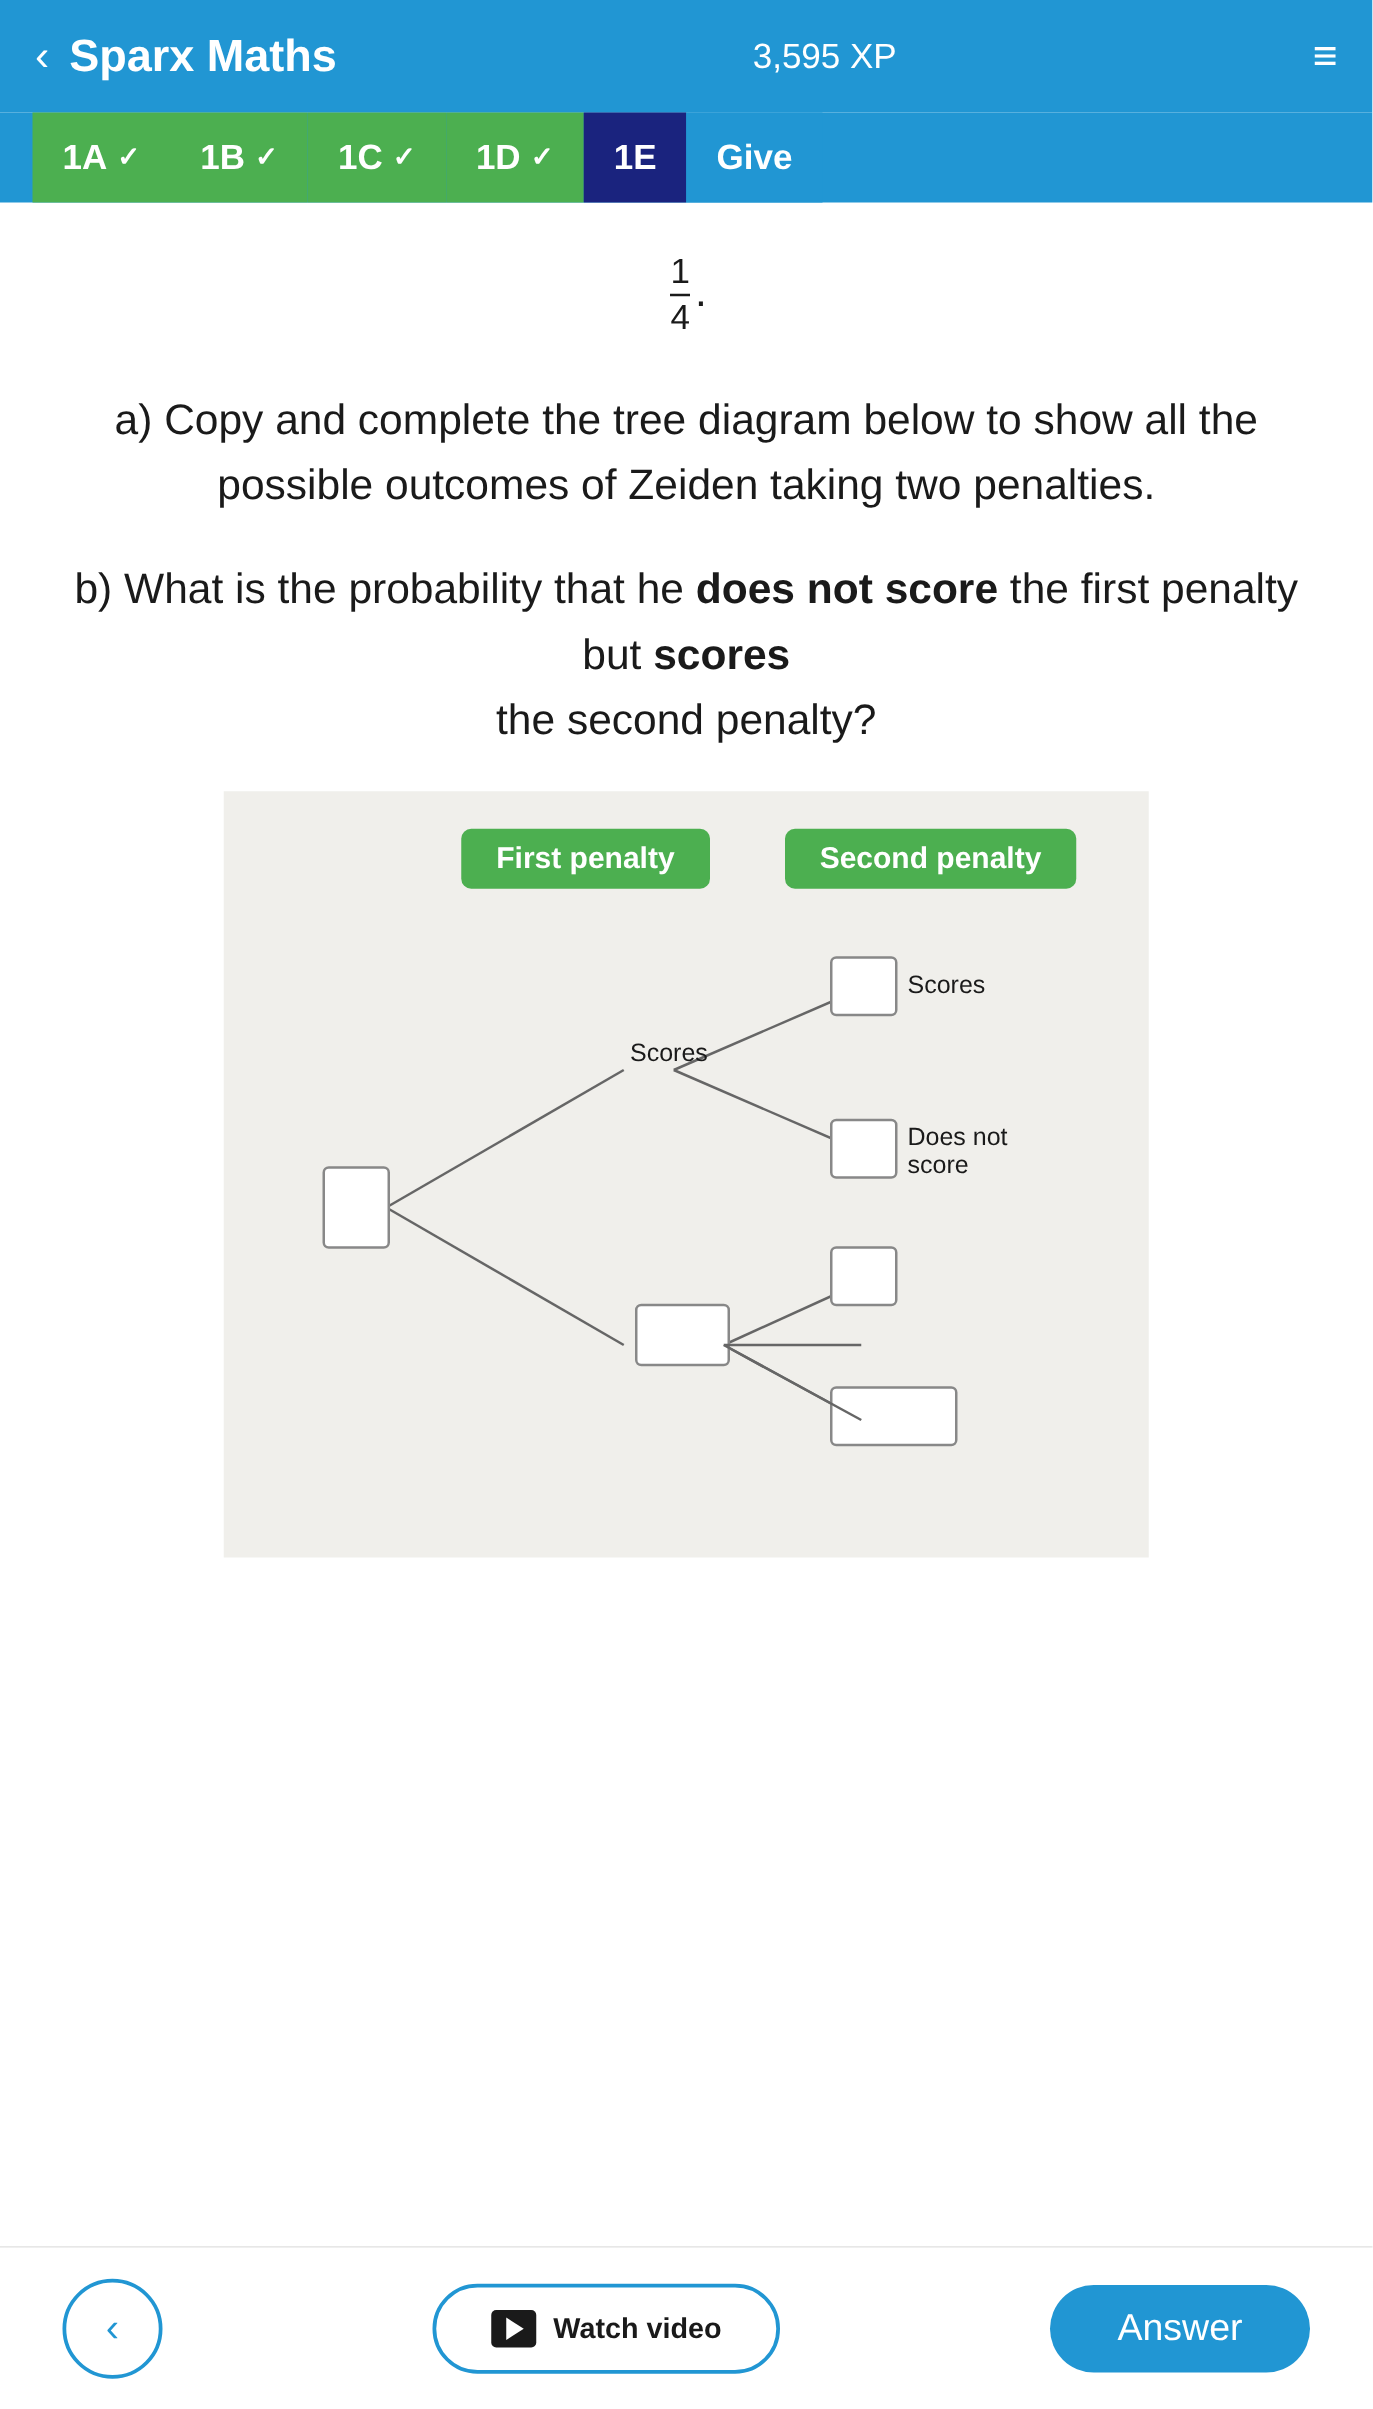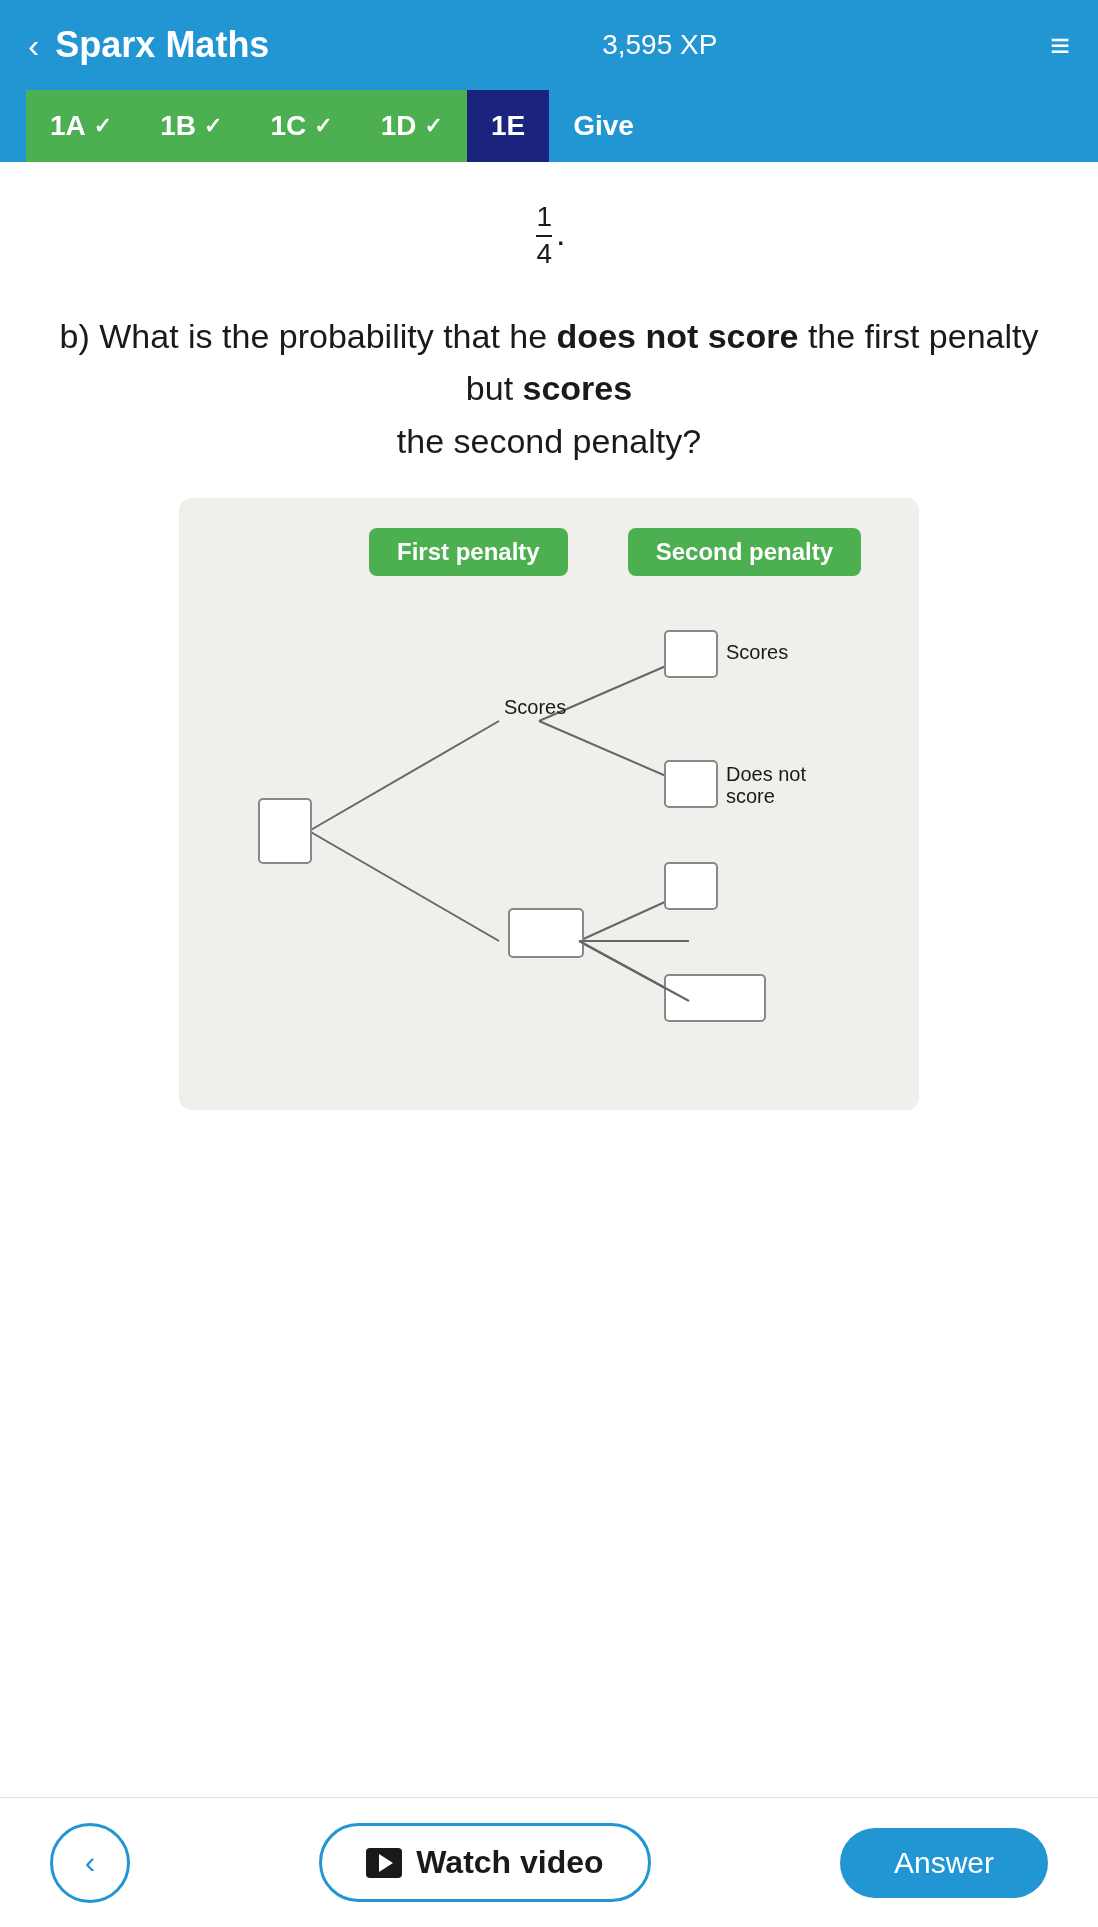--- a/index.html
+++ b/index.html
@@ -115,21 +115,21 @@
       color: #1a1a1a;
       text-align: center;
       line-height: 1.55;
       margin-bottom: 30px;
     }
     .bold { font-weight: 700; }
 
     
     .diagram-container {
       background: #f0efeb;
-      border-radius: 12px;
+      border-radius: 0;
       margin: 20px auto;
       width: 740px;
       padding: 30px 30px 40px 30px;
       position: relative;
       min-height: 560px;
     }
 
     .diagram-header {
       display: flex;
       gap: 20px;
@@ -199,21 +199,21 @@
     }
     .watch-video-btn {
       display: flex;
       align-items: center;
       gap: 14px;
       border: 3px solid #2196d3;
       border-radius: 50px;
       padding: 18px 44px;
       background: #fff;
       cursor: pointer;
-      font-size: 32px;
+      font-size: 23px;
       font-weight: 600;
       color: #1a1a1a;
     }
     .video-icon {
       width: 36px;
       height: 30px;
       background: #1a1a1a;
       border-radius: 4px;
       position: relative;
       display: flex;
@@ -279,20 +279,21 @@
 
 <div class="content">
 
   <p class="question-text">
     <span class="fraction">
       <span class="fraction-num">1</span>
       <span class="fraction-den">4</span>
     </span>.
   </p>
 
+  <p class="part-text">a) Copy and complete the tree diagram below to show all the possible outcomes of Zeiden taking two penalties.</p>
 
   <p class="part-text">
     <span>b) What is the probability that he</span> <span class="bold">does not score</span>
     <span> </span><span>the first penalty but</span> <span class="bold">scores</span>
     <br><span>the second penalty?</span><br>
   </p>
 
   <div class="diagram-container">
     <div class="diagram-header">
       <div class="diagram-label">First penalty</div>

